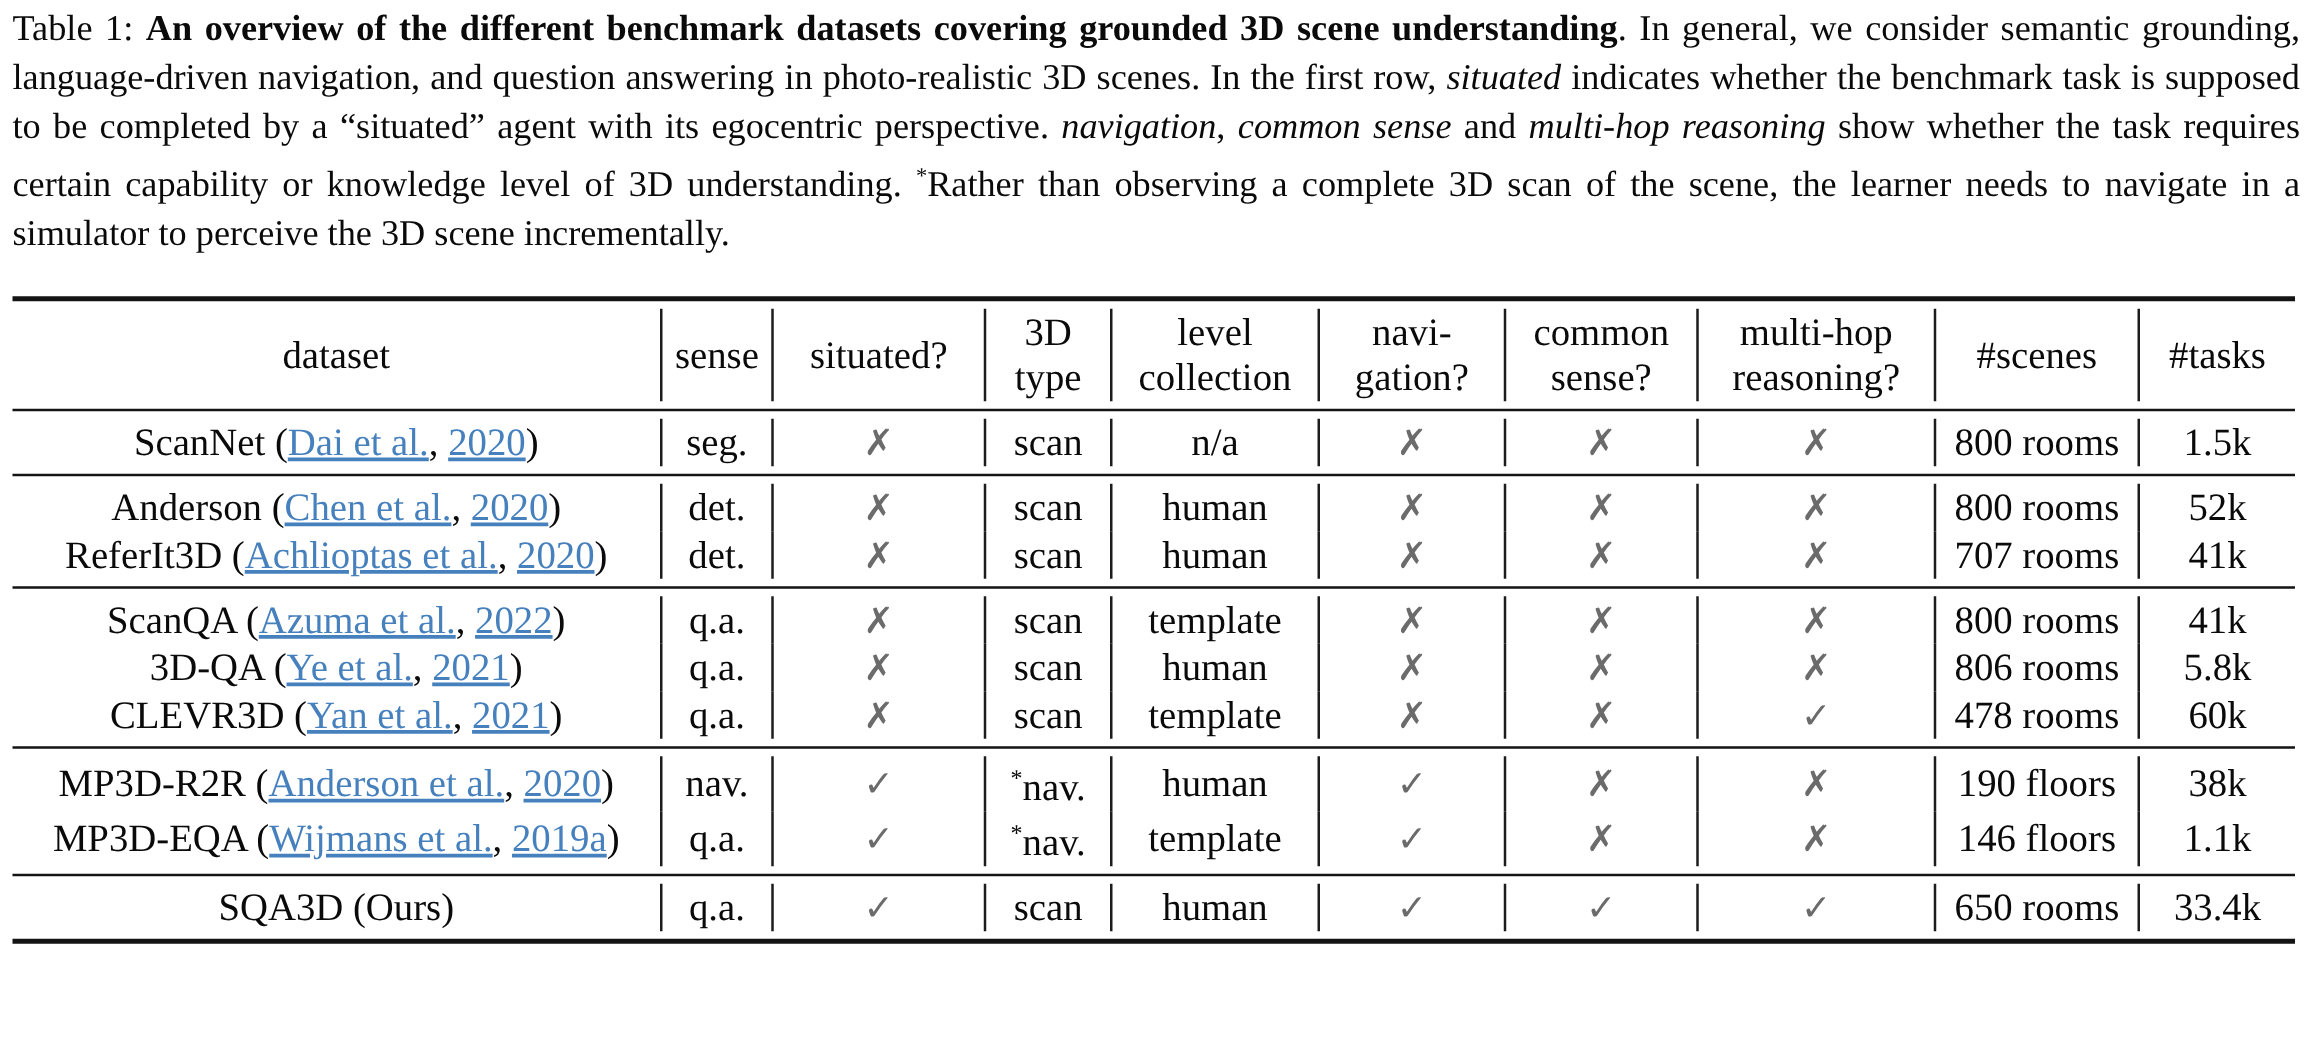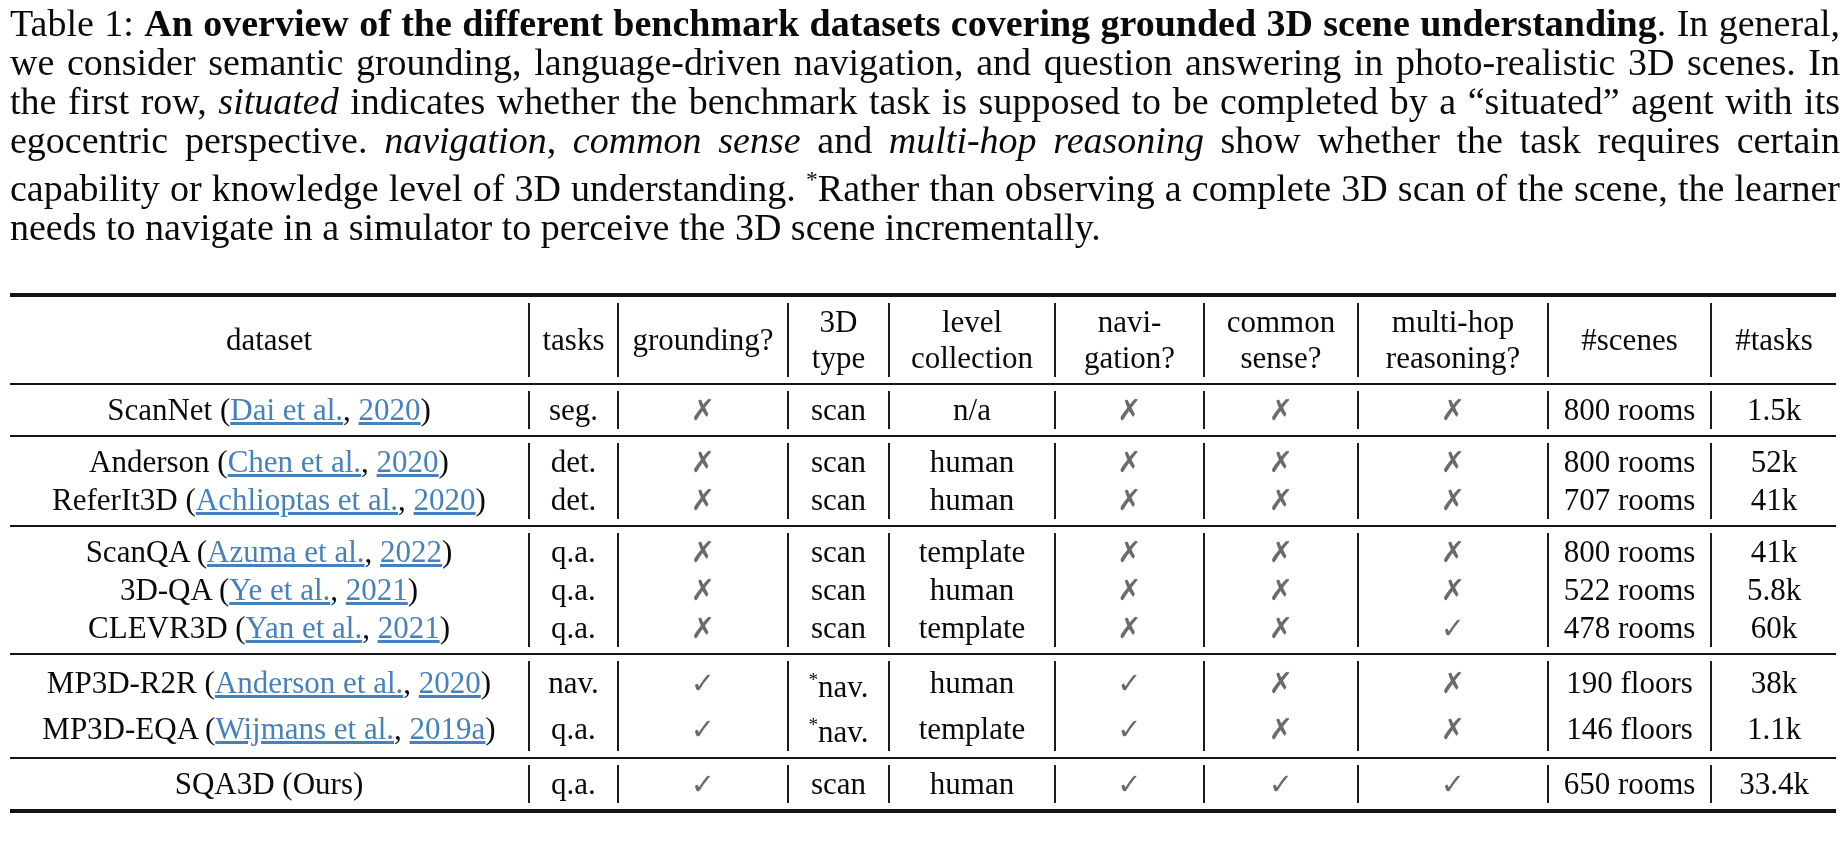--- a/index.html
+++ b/index.html
@@ -2,29 +2,29 @@
 <html><head>
 <meta charset="utf-8">
 <style>
   html,body{margin:0;padding:0;background:#ffffff;}
   body{
     width:1846px;height:844px;overflow:hidden;
     font-family:"Liberation Serif",serif;color:#0a0a0a;
     -webkit-font-smoothing:antialiased;
   }
   .caption{
-    font-size:38px;line-height:39px;text-align:justify;
+    font-size:29px;line-height:39px;text-align:justify;
     margin:4px 6px 0 10px;
   }
   .seg-bold{font-weight:bold;}
   .seg-italic{font-style:italic;}
   sup.seg-sup{font-size:0.62em;}
   table.bench{
     border-collapse:collapse;table-layout:fixed;
-    width:1826px;margin:46px 0 0 10px;
+    width:1826px;margin:30px 0 0 10px;
   }
   table.bench td{padding:0;text-align:center;font-size:31px;vertical-align:middle;}
   tr.data td{height:38px;line-height:38px;white-space:nowrap;}
   tr.head td{height:74px;}
   tr.head .hline{line-height:36px;}
   tr.sp td{height:6px;line-height:6px;font-size:0;}
   tr.data td + td, tr.head td + td{border-left:2px solid #1c1c1c;}
   tr.rule td{padding:0;}
   .hr{background:#141414;width:100%;}
   .hr.thick{height:4px;}
@@ -61,24 +61,24 @@
         </td>
       </tr>
       <tr class="sp">
         <td colspan="10"></td>
       </tr>
       <tr class="head">
         <td>
           <div class="hline">dataset</div>
         </td>
         <td>
-          <div class="hline">tasks</div>
-        </td>
-        <td>
-          <div class="hline">grounding?</div>
+          <div class="hline">sense</div>
+        </td>
+        <td>
+          <div class="hline">situated?</div>
         </td>
         <td>
           <div class="hline">3D</div>
           <div class="hline">type</div>
         </td>
         <td>
           <div class="hline">level</div>
           <div class="hline">collection</div>
         </td>
         <td>
@@ -183,21 +183,21 @@
       </tr>
       <tr class="data">
         <td><span>3D-QA</span><span> (</span><span class="link">Ye et al.</span><span>, </span><span class="link">2021</span><span>)</span></td>
         <td><span>q.a.</span></td>
         <td><span class="mark">✗</span></td>
         <td><span>scan</span></td>
         <td><span>human</span></td>
         <td><span class="mark">✗</span></td>
         <td><span class="mark">✗</span></td>
         <td><span class="mark">✗</span></td>
-        <td><span>522 rooms</span></td>
+        <td><span>806 rooms</span></td>
         <td><span>5.8k</span></td>
       </tr>
       <tr class="data">
         <td><span>CLEVR3D</span><span> (</span><span class="link">Yan et al.</span><span>, </span><span class="link">2021</span><span>)</span></td>
         <td><span>q.a.</span></td>
         <td><span class="mark">✗</span></td>
         <td><span>scan</span></td>
         <td><span>template</span></td>
         <td><span class="mark">✗</span></td>
         <td><span class="mark">✗</span></td>

